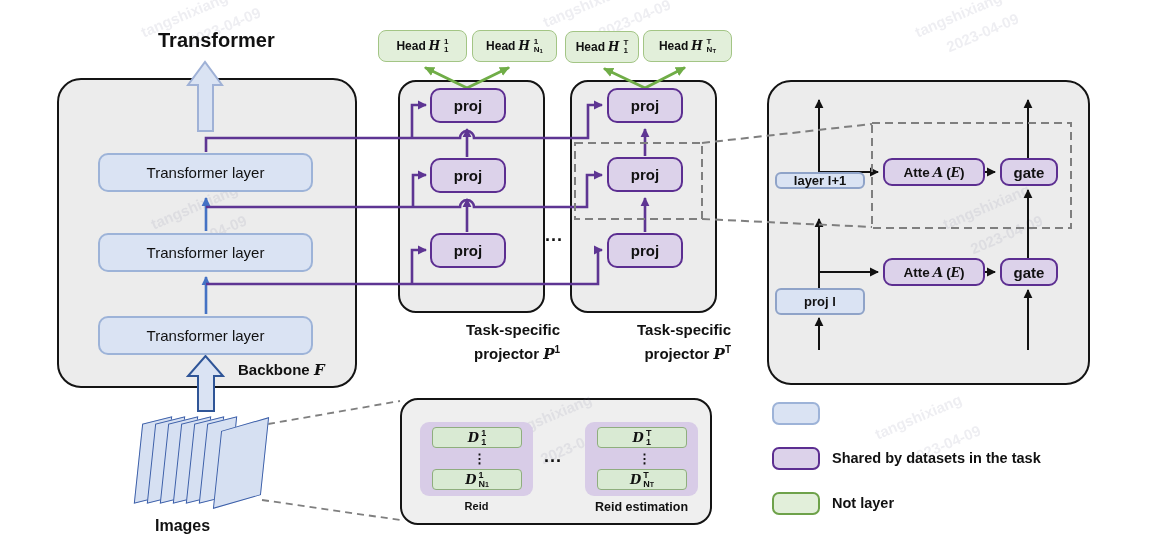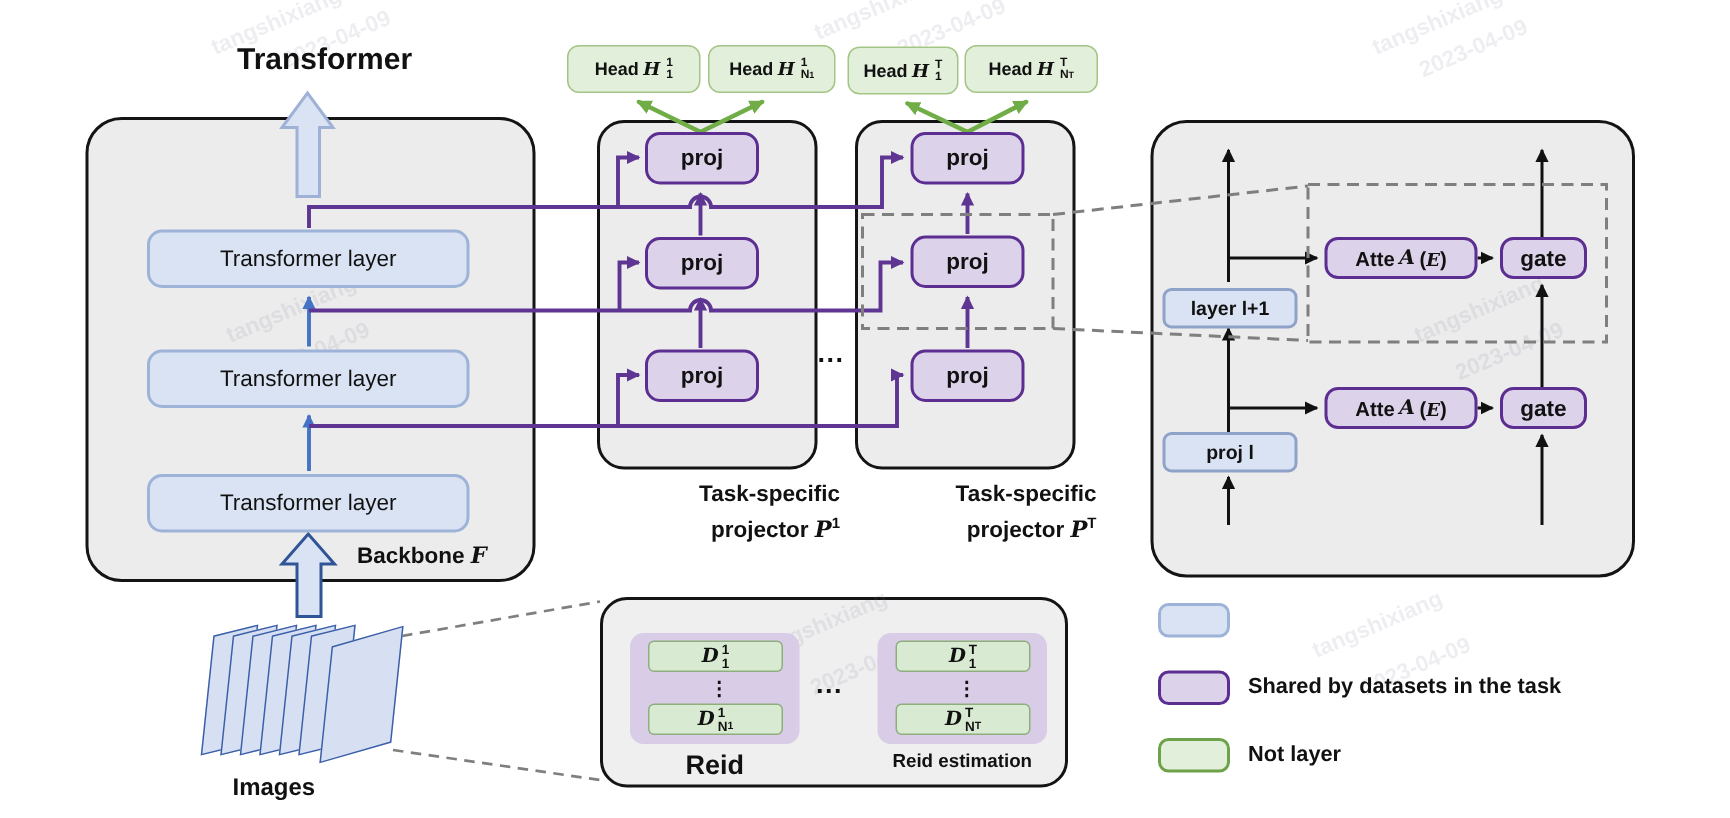--- a/index.html
+++ b/index.html
@@ -215,21 +215,21 @@
 
   <div class="lbl cap" style="left:385px;top:320px;width:175px;">
     <span>Task-specific</span><br>
     <span>projector</span>&nbsp;<span class="scr">P</span><sup style="font-size:10px;">1</sup>
   </div>
   <div class="lbl cap" style="left:556px;top:320px;width:175px;">
     <span>Task-specific</span><br>
     <span>projector</span>&nbsp;<span class="scr">P</span><sup style="font-size:10px;">T</sup>
   </div>
 
-  <div class="bx blue sm" style="left:775px;top:192px;width:90px;height:27px;">
+  <div class="bx blue sm" style="left:775px;top:172px;width:90px;height:17px;">
       <span>layer l+1</span>
     </div>
   <div class="bx blue sm" style="left:775px;top:288px;width:90px;height:27px;">
       <span>proj l</span>
     </div>
 
   <div class="bx purp thin" style="left:883px;top:158px;width:102px;height:28px;font-size:13.5px;font-weight:700;gap:3px;">
     <span>Atte</span>
       <span class="scr">A</span>
       <span><span>(</span><span class="scr" style="font-size:12px">E</span><span>)</span></span>
@@ -288,21 +288,21 @@
         <span class="s">T</span>
         <span class="row">
           <span class="s">N</span>
           <span class="ss">T</span>
         </span>
       </span>
   </div>
   <div class="lbl vdots" style="left:473px;top:452px;z-index:8;">⋮</div>
   <div class="lbl vdots" style="left:638px;top:452px;z-index:8;">⋮</div>
   <div class="lbl dots" style="left:544px;top:446px;">...</div>
-  <div class="lbl" style="left:420px;top:500px;width:113px;text-align:center;font-size:18px;font-weight:700;">Reid</div>
+  <div class="lbl" style="left:420px;top:500px;width:113px;text-align:center;font-size:11px;font-weight:700;">Reid</div>
   <div class="lbl" style="left:580px;top:500px;width:123px;text-align:center;font-size:12.5px;font-weight:700;">Reid estimation</div>
 
   <div class="sheet" style="left:138px;top:420px;width:30px;height:80px;transform:skew(-6deg,-14deg);"></div>
   <div class="sheet" style="left:151px;top:420px;width:30px;height:80px;transform:skew(-6deg,-14deg);"></div>
   <div class="sheet" style="left:164px;top:420px;width:30px;height:80px;transform:skew(-6deg,-14deg);"></div>
   <div class="sheet" style="left:177px;top:420px;width:30px;height:80px;transform:skew(-6deg,-14deg);"></div>
   <div class="sheet" style="left:190px;top:420px;width:30px;height:80px;transform:skew(-6deg,-14deg);"></div>
   <div class="sheet" style="left:203px;top:420px;width:30px;height:80px;transform:skew(-6deg,-14deg);"></div>
   <div class="sheet" style="left:217px;top:424px;width:48px;height:78px;transform:skew(-6deg,-16deg);"></div>
   <div class="lbl b800" style="left:155px;top:517px;font-size:16px;">Images</div>

